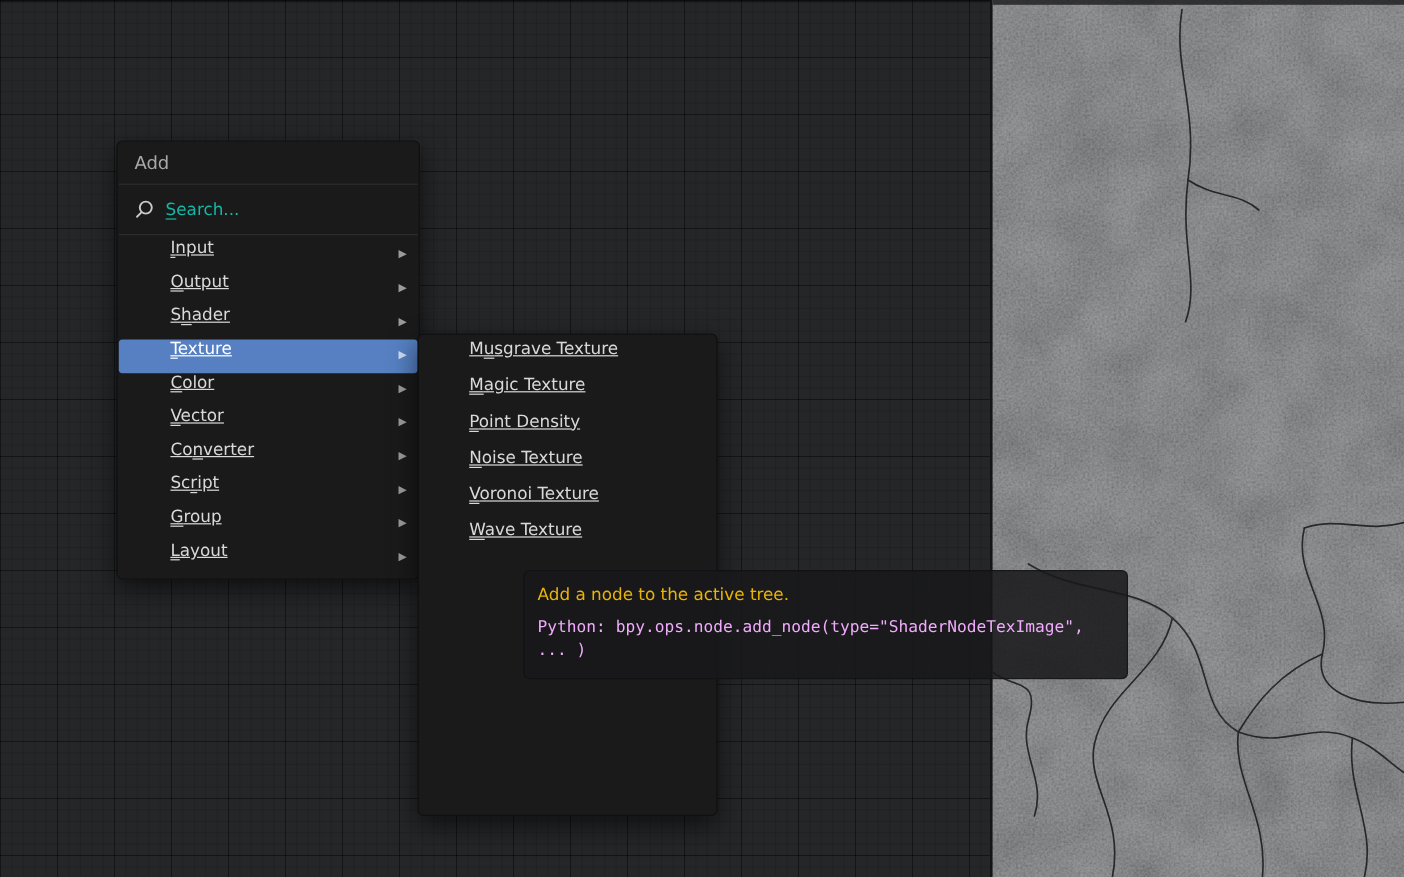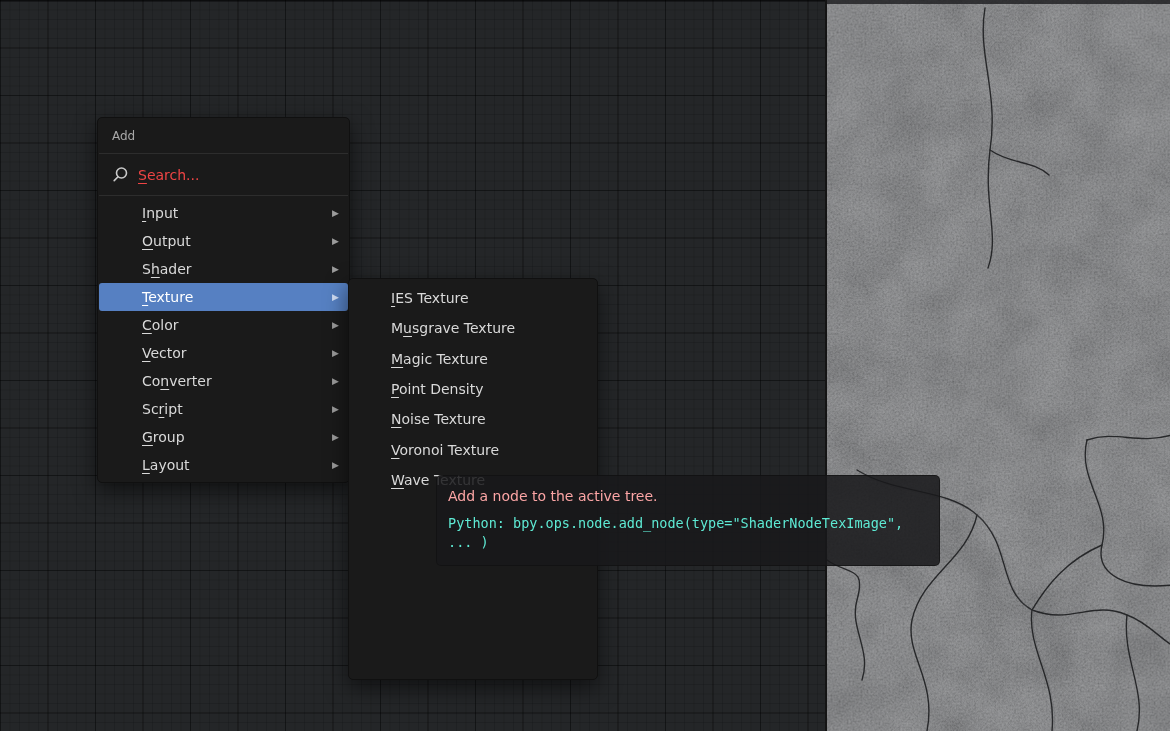--- a/index.html
+++ b/index.html
@@ -30,52 +30,52 @@
   .menu{
     position:absolute;background:var(--menu-bg,#1a1a1a);
     border:1px solid #101010;border-radius:5px;
     box-shadow:0 8px 22px rgba(0,0,0,0.55);
     box-sizing:border-box;color:#d9d9d9;font-size:14px;
   }
   .main-menu{left:97px;top:117px;width:253px;height:366px;z-index:10;}
   .sub-menu{left:348px;top:278px;width:250px;height:402px;z-index:11;padding:4px 0;}
   .menu-header{
     height:35px;display:flex;align-items:center;padding-left:14px;
-    color:#a8a8a8;font-size:12px;
+    color:#a8a8a8;font-size:15px;
   }
   .menu-separator{height:1px;background:#2d2d2d;margin:0 1px;}
   .search-row{
     height:41px;display:flex;align-items:center;padding-left:14px;gap:9px;cursor:default;
   }
   .search-row .mag{flex:0 0 auto;display:flex;}
-  .search-label{color:#ef4444;}
+  .search-label{color:#14b8a6;}
   .menu-items{padding-top:3px;padding-bottom:5px;}
   .menu-row{
-    height:28px;display:flex;align-items:center;position:relative;
-    padding-left:43px;margin:0 1px;border-radius:3px;cursor:default;
+    height:28px;display:flex;position:relative;
+    padding-left:43px;margin:0 1px;border-radius:3px;cursor:default;text-decoration:underline;
   }
   .sub-menu .menu-row{height:30.3px;padding-left:41px;}
   .menu-row .row-label{pointer-events:none;}
   .menu-row.highlighted{background:var(--highlight,#5680c2);color:#ffffff;}
   .submenu-arrow{
     position:absolute;right:9px;top:50%;transform:translateY(-50%);
     font-size:9px;color:#9b9b9b;line-height:1;
   }
   .menu-row.highlighted .submenu-arrow{color:#cfdcf3;}
   .accel{text-decoration:underline;text-decoration-thickness:1px;text-underline-offset:3px;}
   
   .tooltip{
     position:absolute;left:436px;top:475px;width:504px;height:91px;z-index:30;
     background:rgba(25,25,27,0.86);border:1px solid rgba(15,15,15,0.6);
     border-radius:5px;box-sizing:border-box;padding:11px 10px 6px 11px;
   }
-  .tooltip-desc{color:#fca5a5;font-size:14px;line-height:18px;}
+  .tooltip-desc{color:#eab308;font-size:14px;line-height:18px;}
   .tooltip-python,.tooltip-python2{
     font-family:"DejaVu Sans Mono","Liberation Mono",monospace;
-    color:#5eead4;font-size:13.5px;line-height:19px;white-space:pre;
+    color:#f0abfc;font-size:13.5px;line-height:19px;white-space:pre;
   }
   .tooltip-python{margin-top:9px;}
 </style>
 </head>
 <body>
 
 <div class="editor-canvas"></div>
 
 <div class="texture-panel">
   <svg width="345" height="731" xmlns="http://www.w3.org/2000/svg">
@@ -173,23 +173,20 @@
     </div>
     <div class="menu-row">
       <span class="row-label"><span class="accel">L</span>ayout</span>
       <span class="submenu-arrow">▶</span>
     </div>
   </div>
 </div>
 
 <div class="menu sub-menu">
   <div class="menu-row">
-    <span class="row-label"><span class="accel">I</span>ES Texture</span>
-  </div>
-  <div class="menu-row">
     <span class="row-label">M<span class="accel">u</span>sgrave Texture</span>
   </div>
   <div class="menu-row">
     <span class="row-label"><span class="accel">M</span>agic Texture</span>
   </div>
   <div class="menu-row">
     <span class="row-label"><span class="accel">P</span>oint Density</span>
   </div>
   <div class="menu-row">
     <span class="row-label"><span class="accel">N</span>oise Texture</span>

